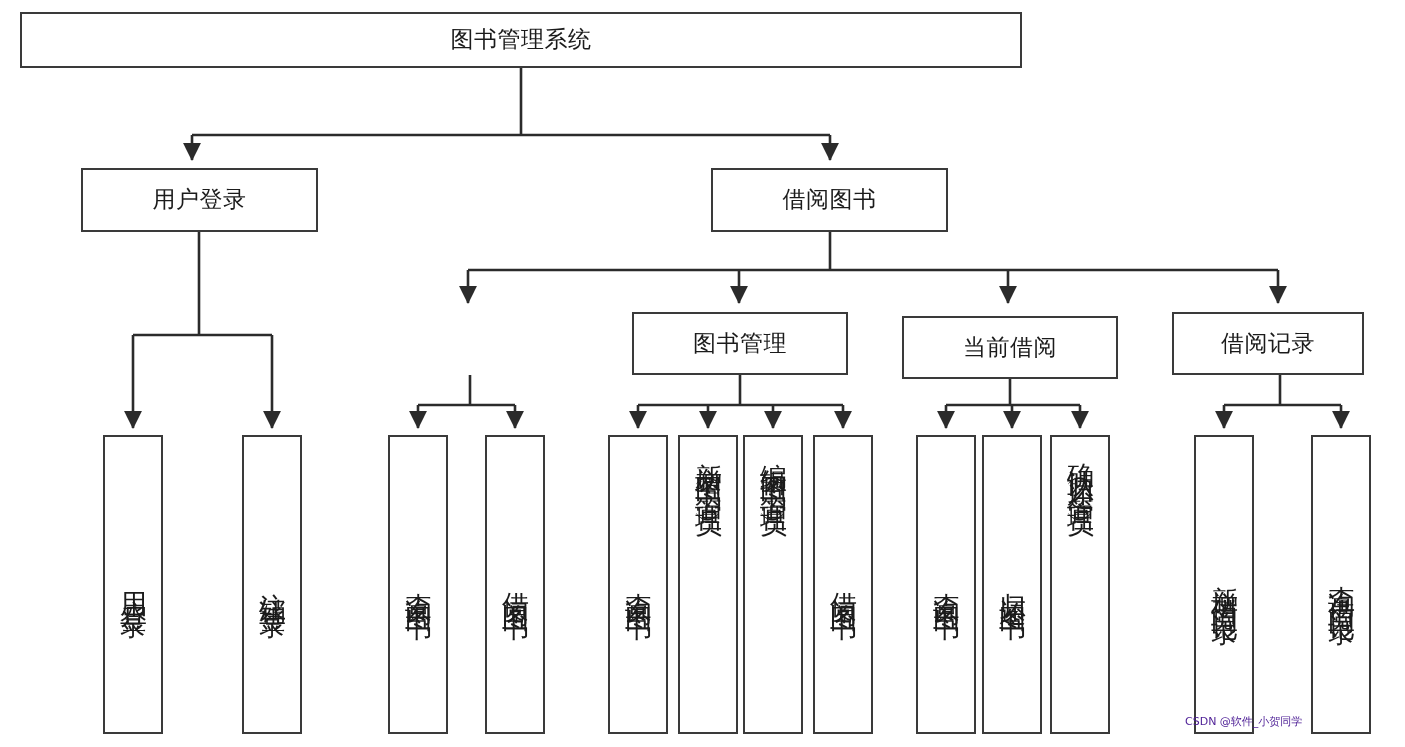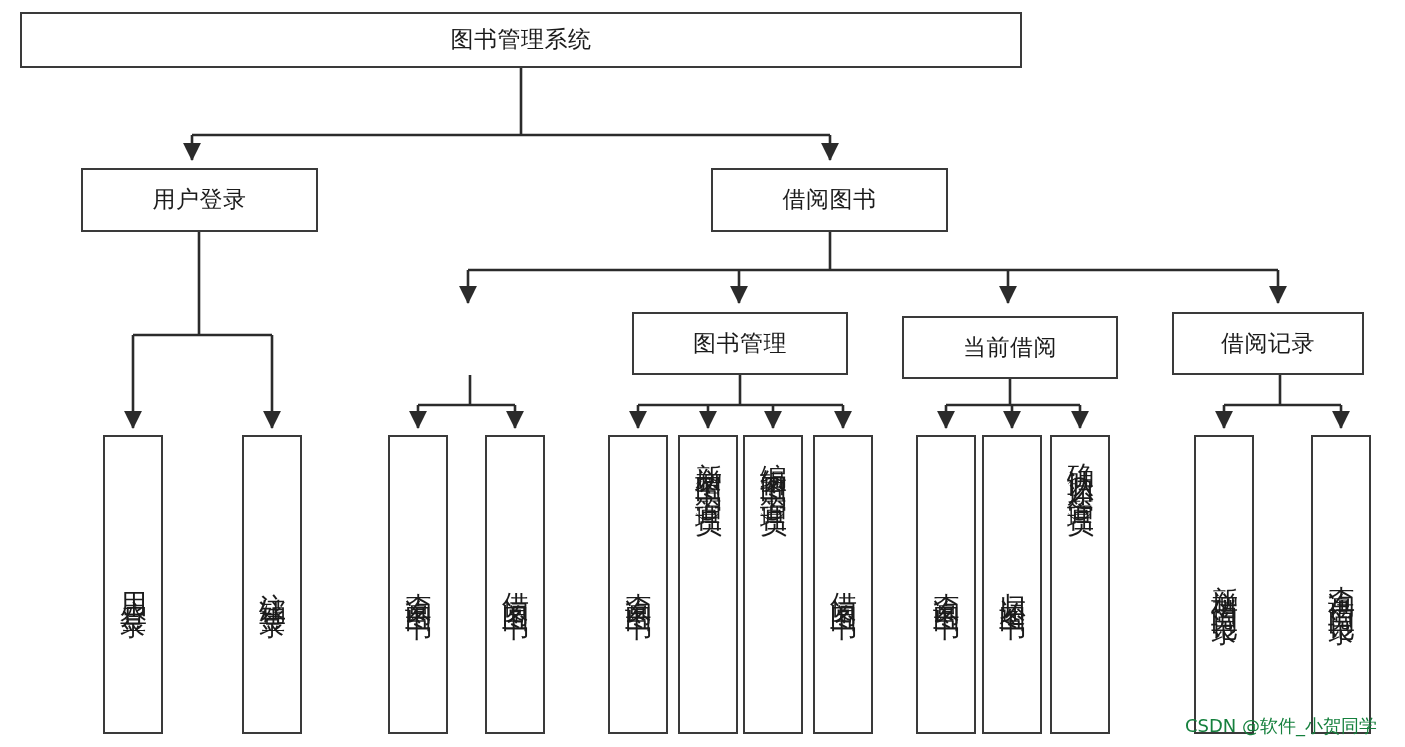--- a/index.html
+++ b/index.html
@@ -65,22 +65,22 @@
     white-space: nowrap;
   }
   .node.v.tall-center {
     align-items: center;
     padding-top: 0;
   }
   #watermark {
     position: absolute;
     left: 1185px;
     top: 714px;
-    font-size: 18px;
-    color: #15803d;
+    font-size: 11px;
+    color: #4c1d95;
     white-space: nowrap;
     z-index: 3;
     font-family: "DejaVu Sans", sans-serif;
   }
 </style>
 </head>
 <body>
 
 <div id="diagram-root">
 

